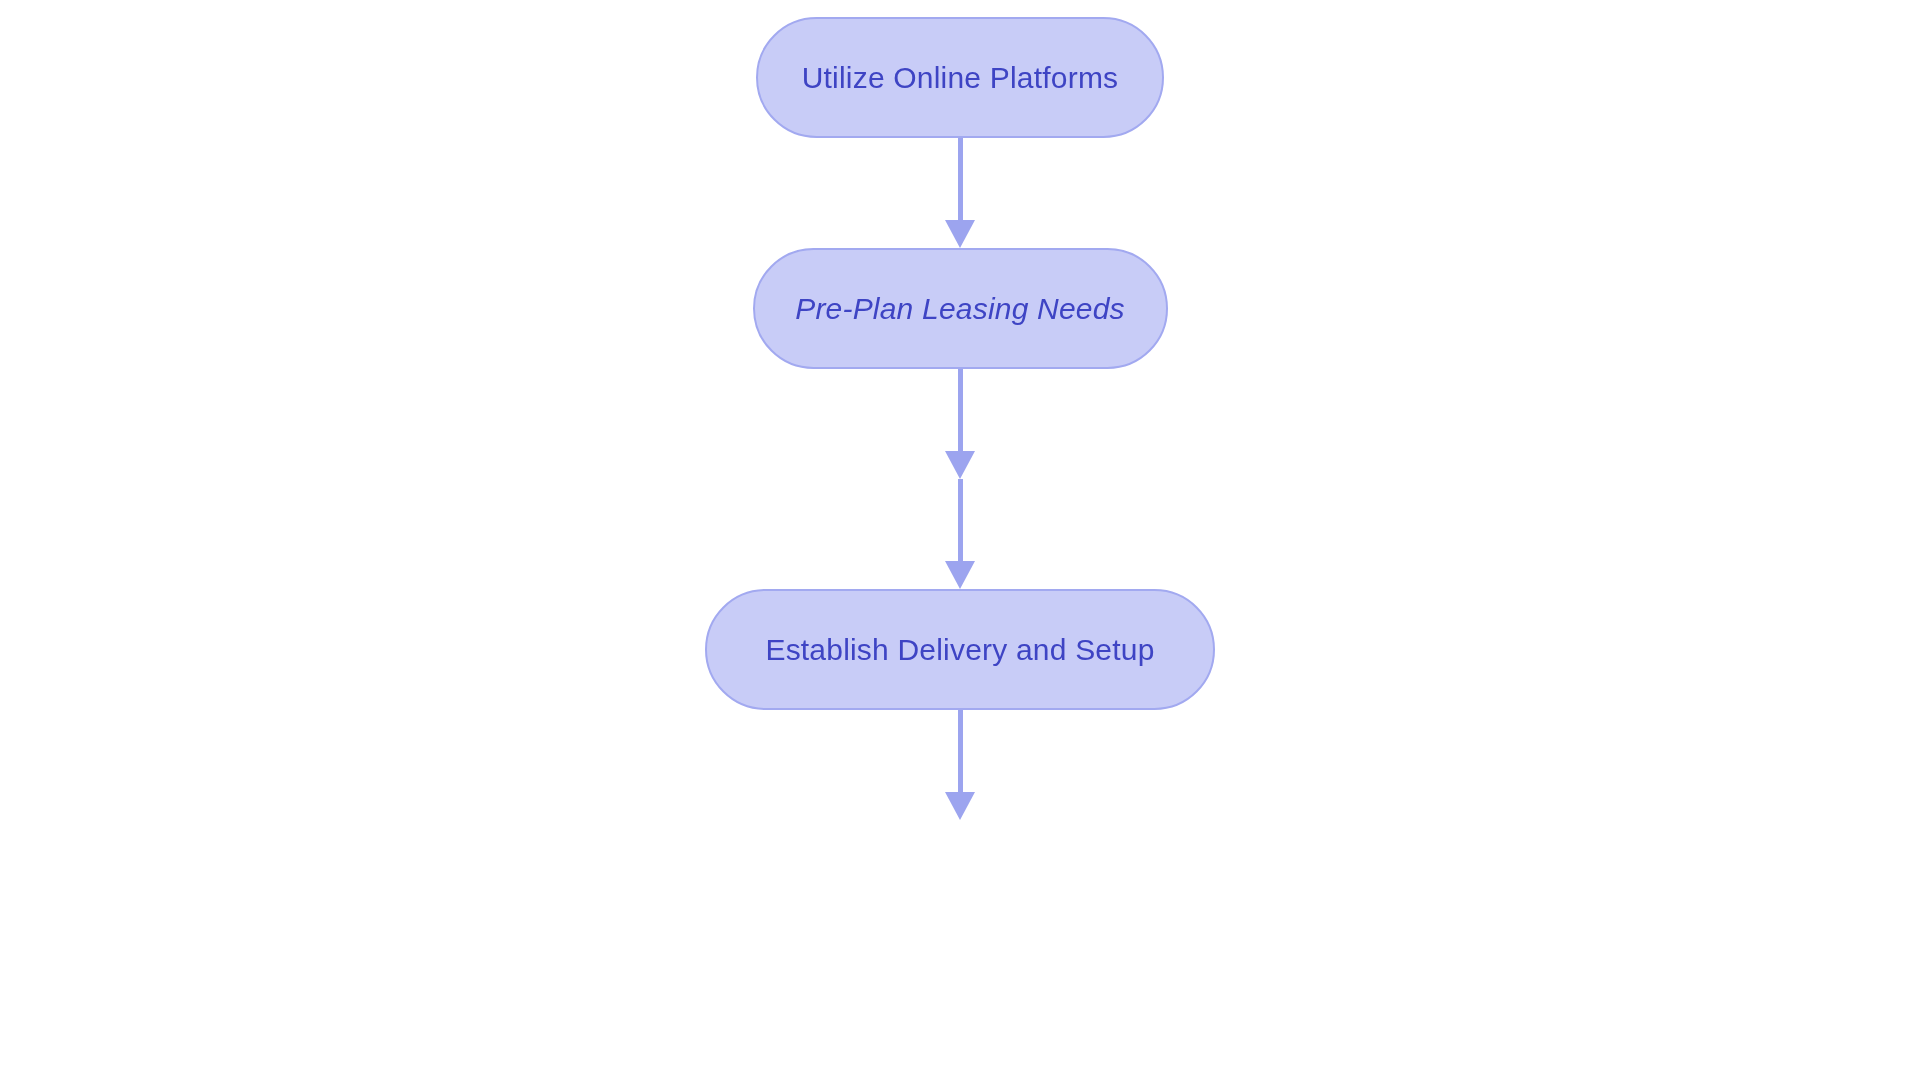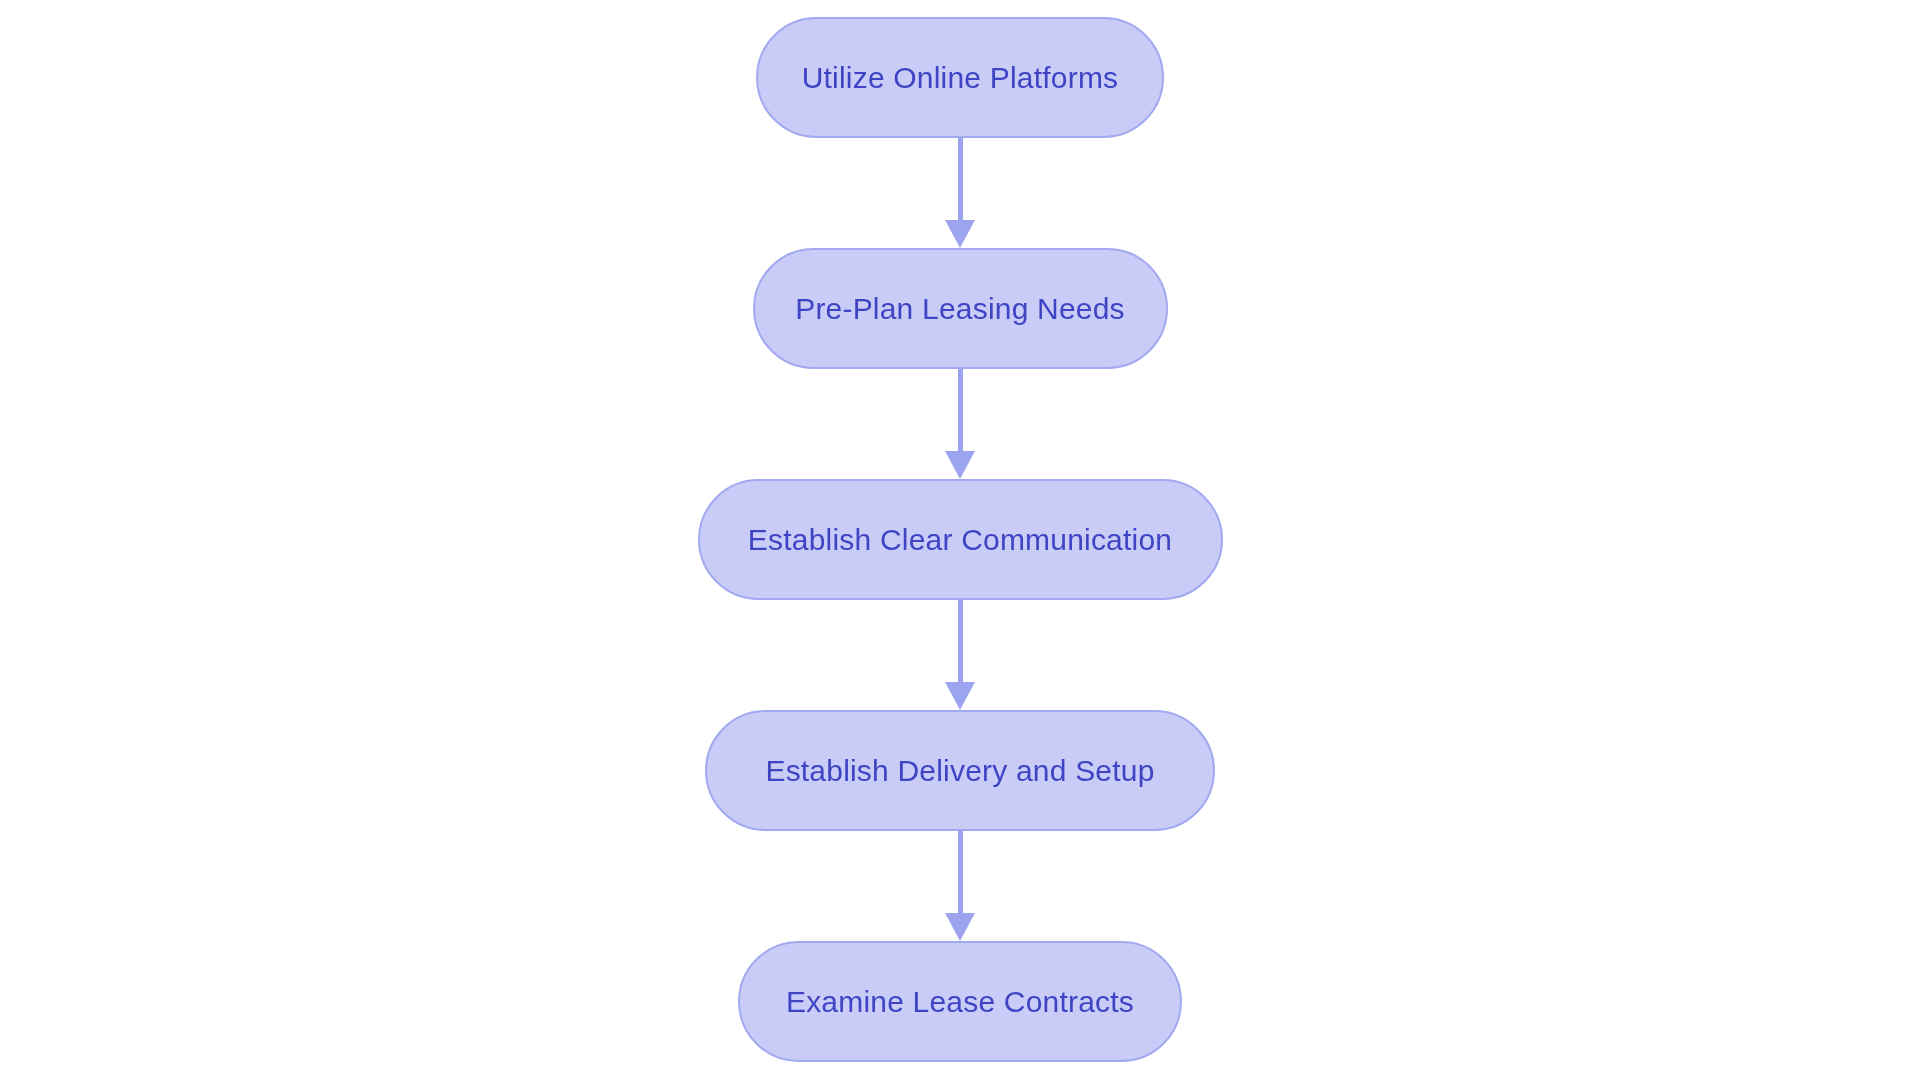--- a/index.html
+++ b/index.html
@@ -33,21 +33,21 @@
   }
   .node-label {
     font-size: 30px;
     line-height: 1;
     color: var(--node-text, #3e44c4);
     letter-spacing: 0.2px;
     white-space: nowrap;
   }
   
   .n1 { width: 408px; }
-  .n2 { width: 415px; }
+  .n2 { width: 415px; font-style: italic; }
   .n3 { width: 525px; }
   .n4 { width: 510px; }
   .n5 { width: 444px; }
   
   .arrow {
     height: 110px;
     flex: 0 0 auto;
     display: flex;
     flex-direction: column;
     align-items: center;
@@ -82,35 +82,29 @@
 
   <div class="node n2">
     <span class="node-label">Pre-Plan Leasing Needs</span>
   </div>
 
   <div class="arrow">
     <div class="arrow-stem"></div>
     <div class="arrow-head"></div>
   </div>
 
-  <div class="node n3">
-    <span class="node-label">Establish Clear Communication</span>
-  </div>
 
   <div class="arrow">
     <div class="arrow-stem"></div>
     <div class="arrow-head"></div>
   </div>
 
   <div class="node n4">
     <span class="node-label">Establish Delivery and Setup</span>
   </div>
 
   <div class="arrow">
     <div class="arrow-stem"></div>
     <div class="arrow-head"></div>
   </div>
 
-  <div class="node n5">
-    <span class="node-label">Examine Lease Contracts</span>
-  </div>
 
 </div>
 
 </body></html>

